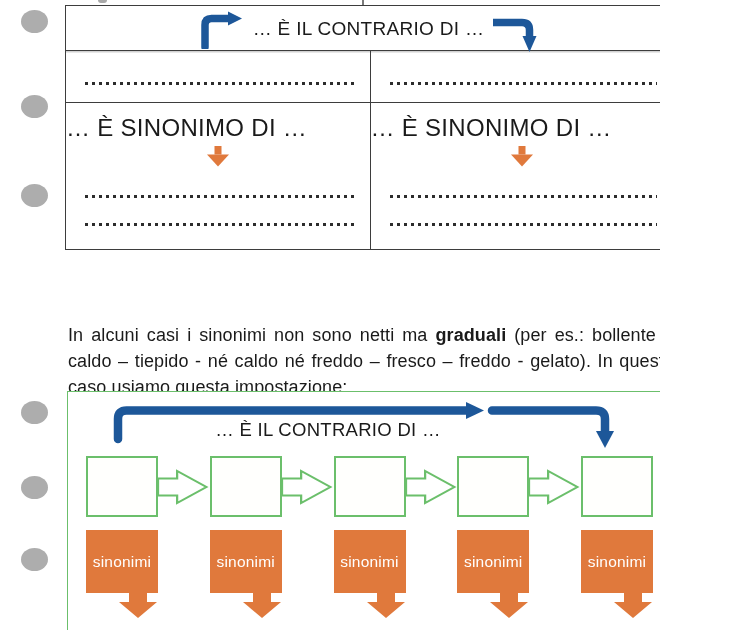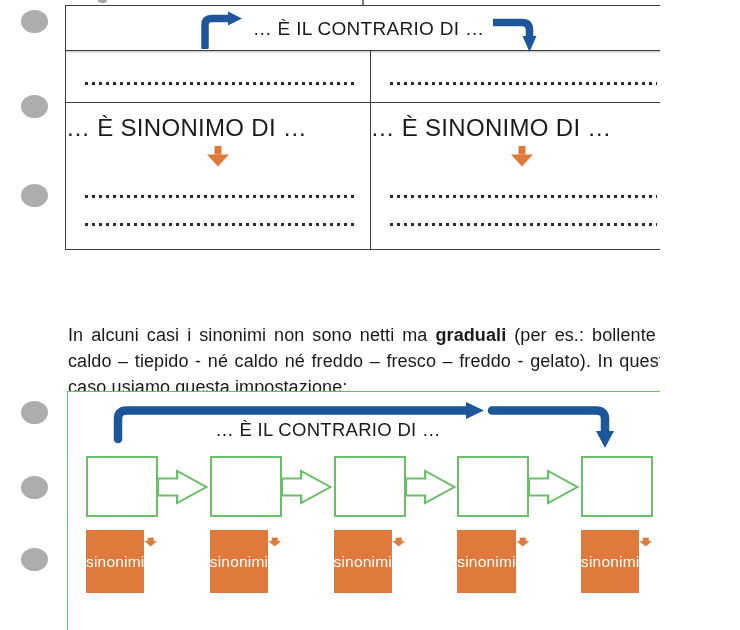--- a/index.html
+++ b/index.html
@@ -51,21 +51,21 @@
   .gbox{position:absolute;left:67px;top:391px;width:607px;height:245px;background:#fff;
         border:1.6px solid var(--c-green);border-bottom:none;}
   .gbox-arrows{position:absolute;left:0;top:0;width:605px;height:60px;}
   .gbox-title{position:absolute;left:105px;top:27px;width:310px;text-align:center;
               font-size:18.5px;letter-spacing:.3px;white-space:pre;}
   .boxes-row{position:absolute;left:18px;right:20px;top:64px;display:flex;align-items:center;}
   .wbox{flex:none;width:72px;height:61px;border:2px solid var(--c-green);background:#fffffd;}
   .garrow{flex:1 1 auto;min-width:0;height:58px;}
   .orange-row{position:absolute;left:18px;right:20px;top:138px;display:flex;}
   .ospacer{flex:1 1 auto;}
-  .obox-wrap{flex:none;width:72px;display:flex;flex-direction:row;align-items:flex-start;}
+  .obox-wrap{flex:none;width:72px;display:flex;flex-direction:column;align-items:flex-end;}
   .obox{width:72px;height:63px;background:var(--c-orange);color:#fff;display:flex;
         align-items:center;justify-content:center;font-size:15.5px;letter-spacing:.2px;}
   .oarrow{display:block;margin-top:-1px;}
 
   
   .blue-f{fill:var(--c-blue);}
   .blue-s{stroke:var(--c-blue);fill:none;}
   .orange-f{fill:var(--c-orange);}
   .green-s{stroke:var(--c-green);fill:none;}
 </style>

